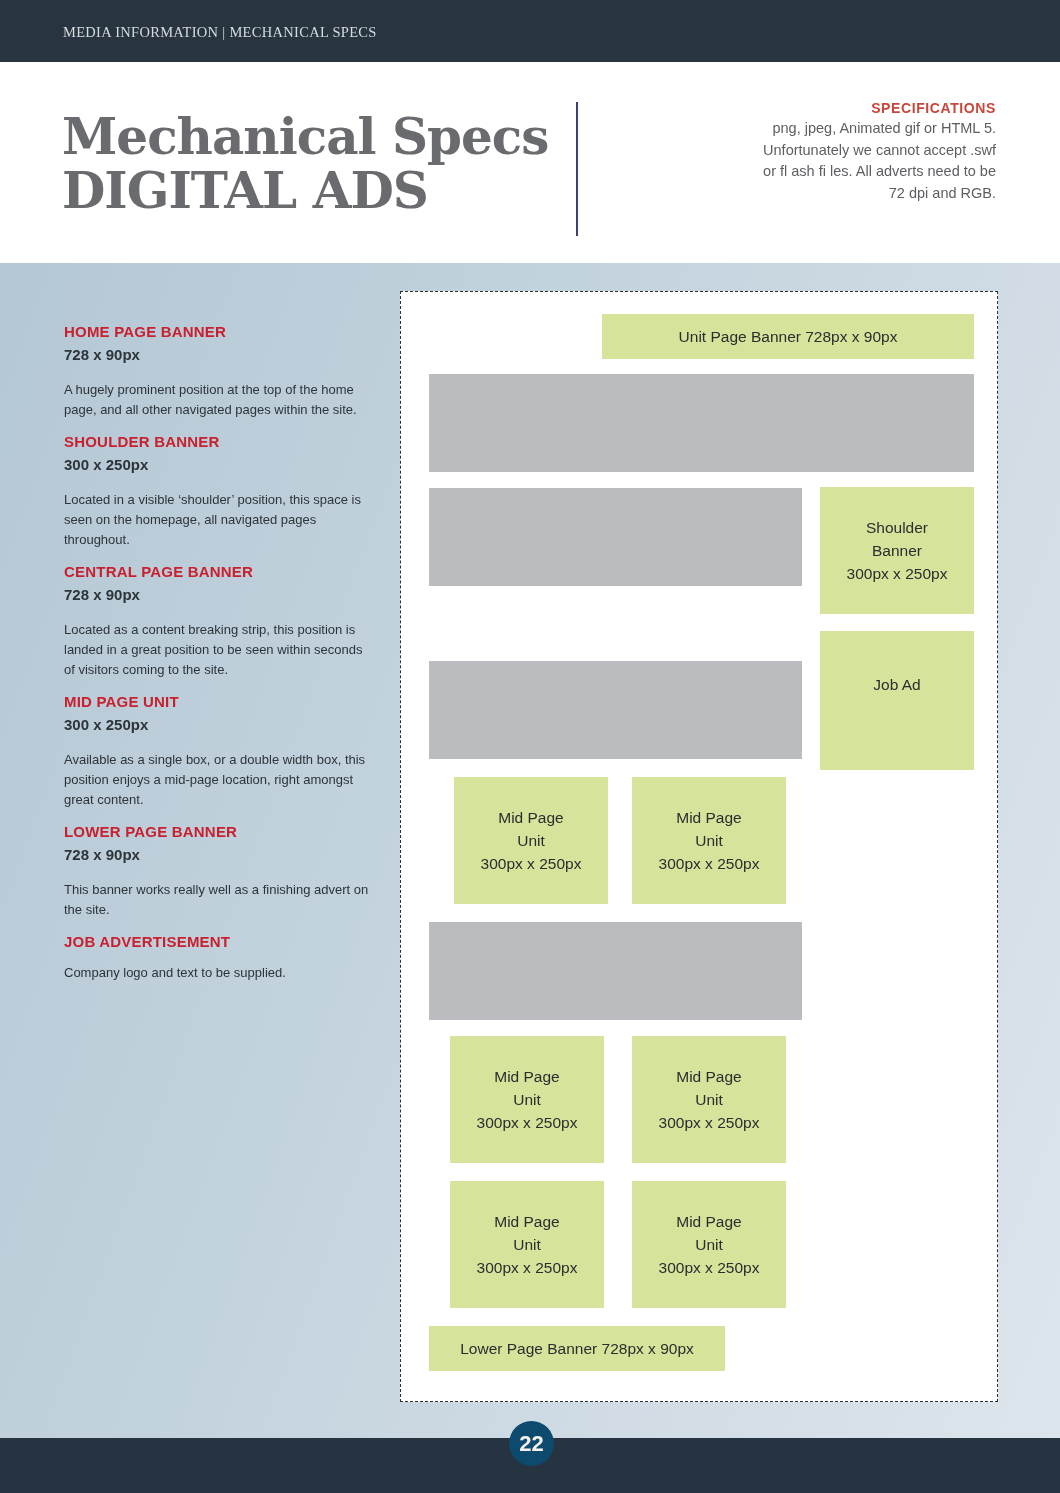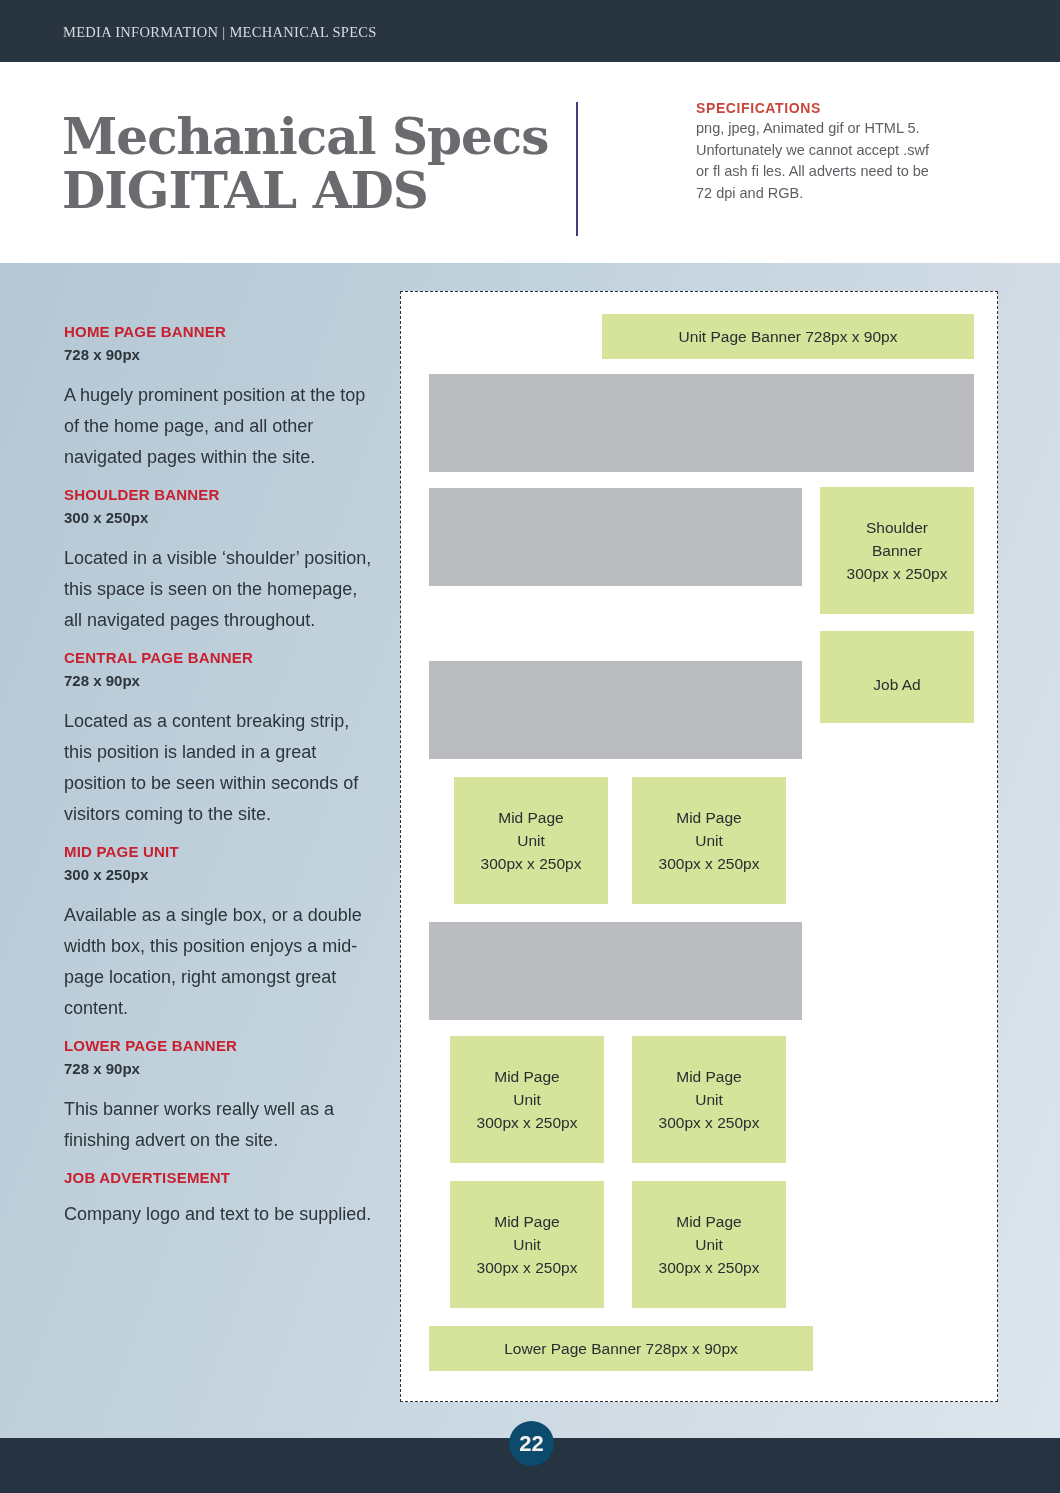--- a/index.html
+++ b/index.html
@@ -5,32 +5,32 @@
     * { box-sizing: border-box; margin: 0; padding: 0; }
     html, body { width: 1060px; height: 1493px; overflow: hidden; }
     body { font-family: "Liberation Sans", "DejaVu Sans", sans-serif; background: #ffffff; position: relative; }
 
     .top-bar { position: absolute; left: 0; top: 0; width: 1060px; height: 62px; background: #283440; font-family: Liberation Serif, serif; }
     .top-bar .crumb { position: absolute; left: 63px; top: 24px; font-size: 14.5px; letter-spacing: 0.3px; color: #d6dbe0; }
 
     .header { position: absolute; left: 0; top: 62px; width: 1060px; height: 201px; background: #ffffff; }
     .title { position: absolute; left: 62px; top: 48px; font-family: "DejaVu Serif", serif; font-weight: bold; color: #6a6b6e; font-size: 50px; line-height: 54px; letter-spacing: -1px; }
     .divider { position: absolute; left: 576px; top: 40px; width: 2px; height: 134px; background: #3d3f7a; }
-    .specs { position: absolute; right: 64px; top: 38px; width: 300px; text-align: left; }
+    .specs { position: absolute; right: 64px; top: 38px; width: 300px; text-align: right; }
     .specs-heading { color: #c8463a; font-weight: bold; font-size: 14px; letter-spacing: 0.6px; margin-bottom: 2px; }
     .specs-body { color: #5c5e62; font-size: 14.5px; line-height: 21.5px; }
 
     .main { position: absolute; left: 0; top: 263px; width: 1060px; height: 1175px;
             background: linear-gradient(110deg, #b4c7d4 0%, #c3d3de 40%, #d3dde6 75%, #dde5ec 100%); }
 
     .left-col { position: absolute; left: 64px; top: 58px; width: 310px; }
     .spec-item { margin-bottom: 11px; }
     .spec-title { color: #c8202e; font-weight: bold; font-size: 15px; letter-spacing: 0.2px; line-height: 22px; }
     .spec-size { color: #2d343a; font-weight: bold; font-size: 15px; line-height: 23px; }
-    .spec-desc { color: #2d343a; font-size: 18px; line-height: 31px; margin-top: 14px; }
+    .spec-desc { color: #2d343a; font-size: 13px; line-height: 20px; margin-top: 14px; }
 
     .mockup { position: absolute; left: 400px; top: 28px; width: 598px; height: 1111px; background: #ffffff; border: 1.5px dashed #2d2f33; }
     .blk { position: absolute; display: flex; align-items: center; justify-content: center; text-align: center; }
     .ad { background: #d5e39b; color: #2b2d2f; font-size: 15.5px; line-height: 23px; }
     .content { background: #bbbcbf; }
 
     .bottom-bar { position: absolute; left: 0; top: 1438px; width: 1060px; height: 55px; background: #263340; }
     .page-num { position: absolute; left: 509px; top: 1421px; width: 45px; height: 45px; border-radius: 50%; background: #0c4a6e; color: #f4f1ee; font-weight: bold; font-size: 22px; display: flex; align-items: center; justify-content: center; }
   </style>
 </head>
@@ -96,21 +96,21 @@
 
     <div class="blk content" style="left:28px;top:196px;width:373px;height:98px;"></div>
     <div class="blk ad" style="left:419px;top:195px;width:154px;height:127px;">
       <div>
         <div>Shoulder</div>
         <div>Banner</div>
         <div>300px x 250px</div>
       </div>
     </div>
 
-    <div class="blk ad" style="left:419px;top:339px;width:154px;height:92px;align-items:flex-start;padding-top:42px;">Job Ad</div>
+    <div class="blk ad" style="left:419px;top:339px;width:154px;height:139px;align-items:flex-start;padding-top:42px;">Job Ad</div>
     <div class="blk content" style="left:28px;top:369px;width:373px;height:98px;"></div>
 
     <div class="blk ad" style="left:53px;top:485px;width:154px;height:127px;">
       <div>
           <div>Mid Page</div>
           <div>Unit</div>
           <div>300px x 250px</div>
         </div>
     </div>
     <div class="blk ad" style="left:231px;top:485px;width:154px;height:127px;">
@@ -146,18 +146,18 @@
         </div>
     </div>
     <div class="blk ad" style="left:231px;top:889px;width:154px;height:127px;">
       <div>
           <div>Mid Page</div>
           <div>Unit</div>
           <div>300px x 250px</div>
         </div>
     </div>
 
-    <div class="blk ad" style="left:28px;top:1034px;width:384px;height:45px;">Lower Page Banner 728px x 90px</div>
+    <div class="blk ad" style="left:28px;top:1034px;width:296px;height:45px;">Lower Page Banner 728px x 90px</div>
   </div>
 </div>
 
 <div class="bottom-bar"></div>
 <div class="page-num">22</div>
 
 </body></html>

